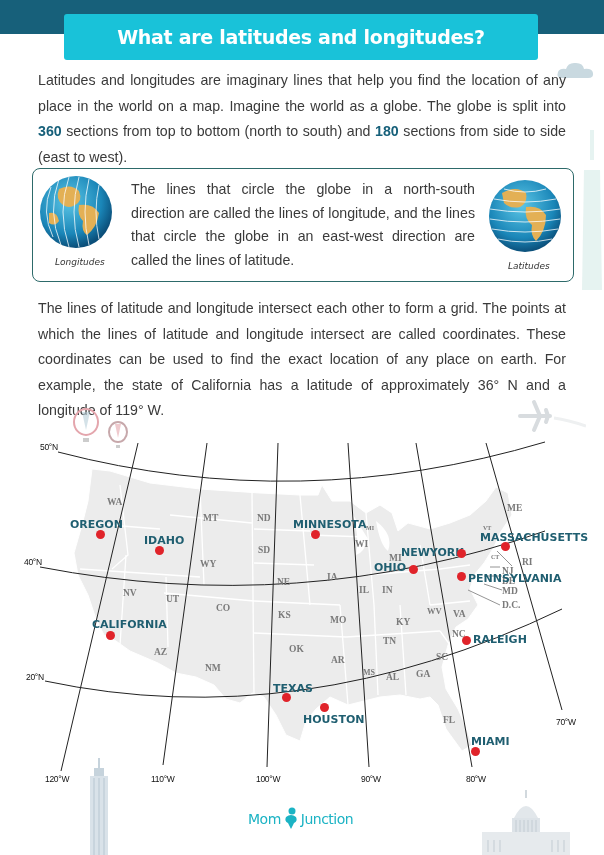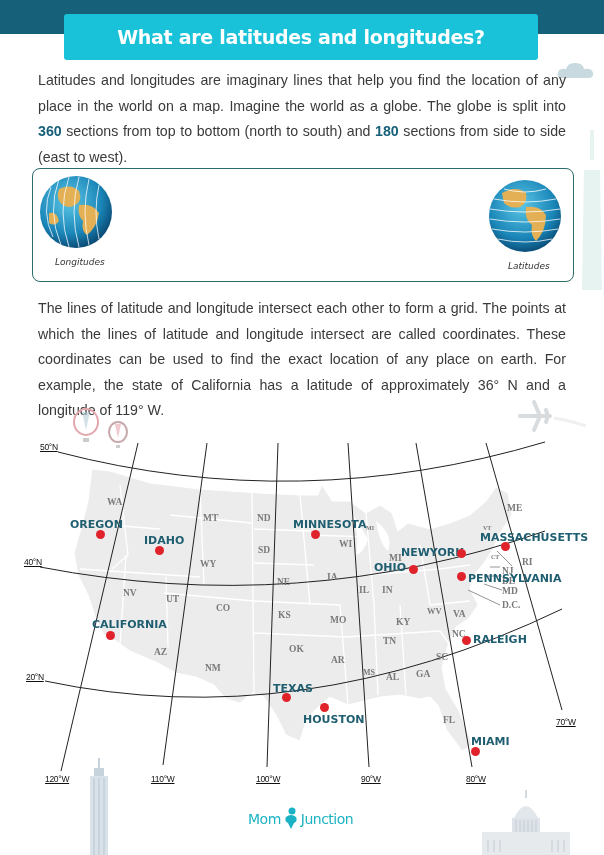--- a/index.html
+++ b/index.html
@@ -27,21 +27,21 @@
   .cap-left { left: 22px; top: 88px; }
   .cap-right { left: 475px; top: 92px; }
   .info-text { position: absolute; left: 98px; top: 9px; width: 344px; font-size: 14.2px; line-height: 23.5px; text-align: justify; color: #3a3a3a; }
 
   .map-wrap { position: absolute; left: 0; top: 405px; width: 604px; height: 385px; }
   .map-svg { position: absolute; left: 0; top: 0; }
 
   .lbl { position: absolute; font-family: "Liberation Serif", serif; font-weight: bold; color: #7a7a7a; font-size: 9.5px; }
   .city { position: absolute; font-family: "DejaVu Sans", sans-serif; font-weight: bold; color: #1f5e70; font-size: 11px; white-space: nowrap; }
   .dot { position: absolute; width: 9px; height: 9px; border-radius: 50%; background: #e0232a; }
-  .ax { position: absolute; font-family: "Liberation Sans", sans-serif; font-size: 8.5px; color: #111; white-space: nowrap; letter-spacing: -0.3px; text-decoration: underline; }
+  .ax { position: absolute; font-family: "Liberation Sans", sans-serif; font-size: 8.5px; color: #111; white-space: nowrap; letter-spacing: -0.3px; }
 
   .logo { position: absolute; left: 248px; top: 806px; height: 26px; display: flex; align-items: center; text-align: right; }
   .logo-text { font-family: "DejaVu Sans", sans-serif; font-size: 14px; color: #1bb3c4; letter-spacing: -0.5px; }
   .logo-heart { width: 18px; height: 24px; margin: 0 1px; }
   .building-left { position: absolute; left: 84px; top: 758px; width: 30px; height: 97px; }
   .building-right { position: absolute; left: 480px; top: 790px; width: 92px; height: 65px; }
   .balloons { position: absolute; left: 68px; top: 408px; width: 70px; height: 46px; }
   .plane { position: absolute; left: 516px; top: 394px; width: 70px; height: 40px; }
 </style>
 </head>
@@ -81,20 +81,21 @@
       <path d="M20 4 Q8 37 22 70"></path>
         <path d="M30 2 Q18 37 30 72"></path>
         <path d="M40 2 Q30 37 40 72"></path>
       <path d="M50 4 Q42 37 50 70"></path>
         <path d="M60 10 Q54 37 60 64"></path>
         <path d="M12 12 Q2 37 14 62"></path>
     </g>
   </svg>
   <span class="globe-cap cap-left">Longitudes</span>
 
+  <div class="info-text">The lines that circle the globe in a north-south direction are called the lines of longitude, and the lines that circle the globe in an east-west direction are called the lines of latitude.</div>
 
   <svg class="globe globe-right" viewBox="0 0 74 74">
     <defs>
       <radialGradient id="g2" cx="45%" cy="35%" r="65%">
         <stop offset="0%" stop-color="#5cc6e6"></stop>
           <stop offset="70%" stop-color="#1a86b8"></stop>
           <stop offset="100%" stop-color="#0b4f7a"></stop>
       </radialGradient>
     </defs>
     <circle cx="37" cy="37" r="36" fill="url(#g2)"></circle>
@@ -206,21 +207,21 @@
   <span class="lbl" style="left:257px;top:108px">ND</span>
   <span class="lbl" style="left:258px;top:140px">SD</span>
   <span class="lbl" style="left:200px;top:154px">WY</span>
   <span class="lbl" style="left:123px;top:183px">NV</span>
   <span class="lbl" style="left:166px;top:189px">UT</span>
   <span class="lbl" style="left:216px;top:198px">CO</span>
   <span class="lbl" style="left:277px;top:172px">NE</span>
   <span class="lbl" style="left:278px;top:205px">KS</span>
   <span class="lbl" style="left:327px;top:167px">IA</span>
   <span class="lbl" style="left:330px;top:210px">MO</span>
-  <span class="lbl" style="left:339px;top:134px">WI</span>
+  <span class="lbl" style="left:355px;top:134px">WI</span>
   <span class="lbl" style="left:366px;top:120px;font-size:6px">MI</span>
   <span class="lbl" style="left:389px;top:148px">MI</span>
   <span class="lbl" style="left:359px;top:180px">IL</span>
   <span class="lbl" style="left:382px;top:180px">IN</span>
   <span class="lbl" style="left:396px;top:212px">KY</span>
   <span class="lbl" style="left:383px;top:231px">TN</span>
   <span class="lbl" style="left:289px;top:239px">OK</span>
   <span class="lbl" style="left:331px;top:250px">AR</span>
   <span class="lbl" style="left:154px;top:242px">AZ</span>
   <span class="lbl" style="left:205px;top:258px">NM</span>

